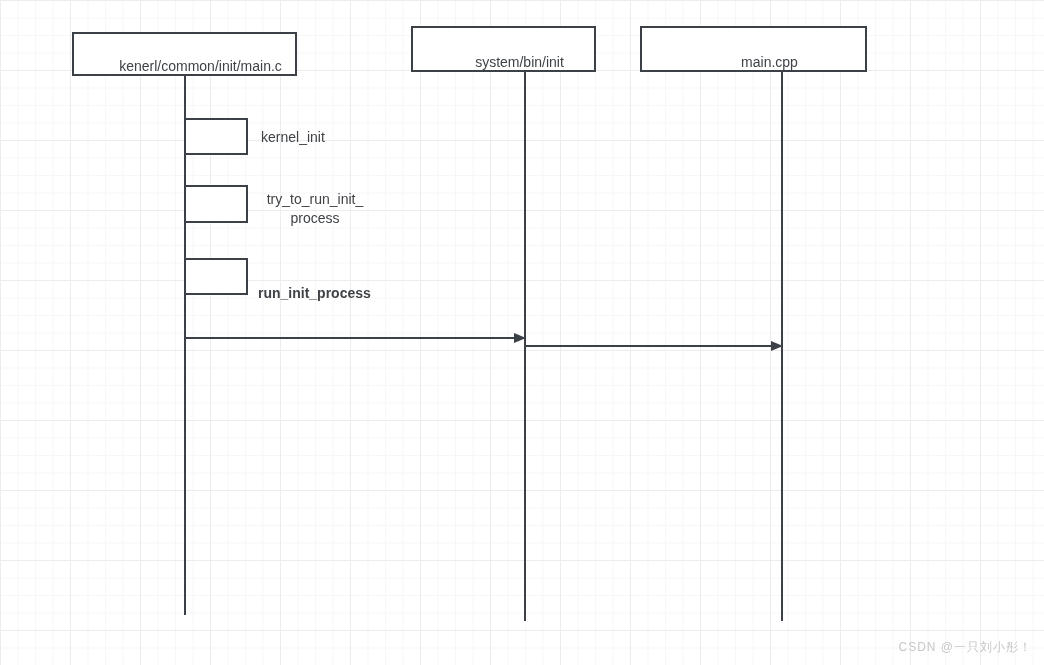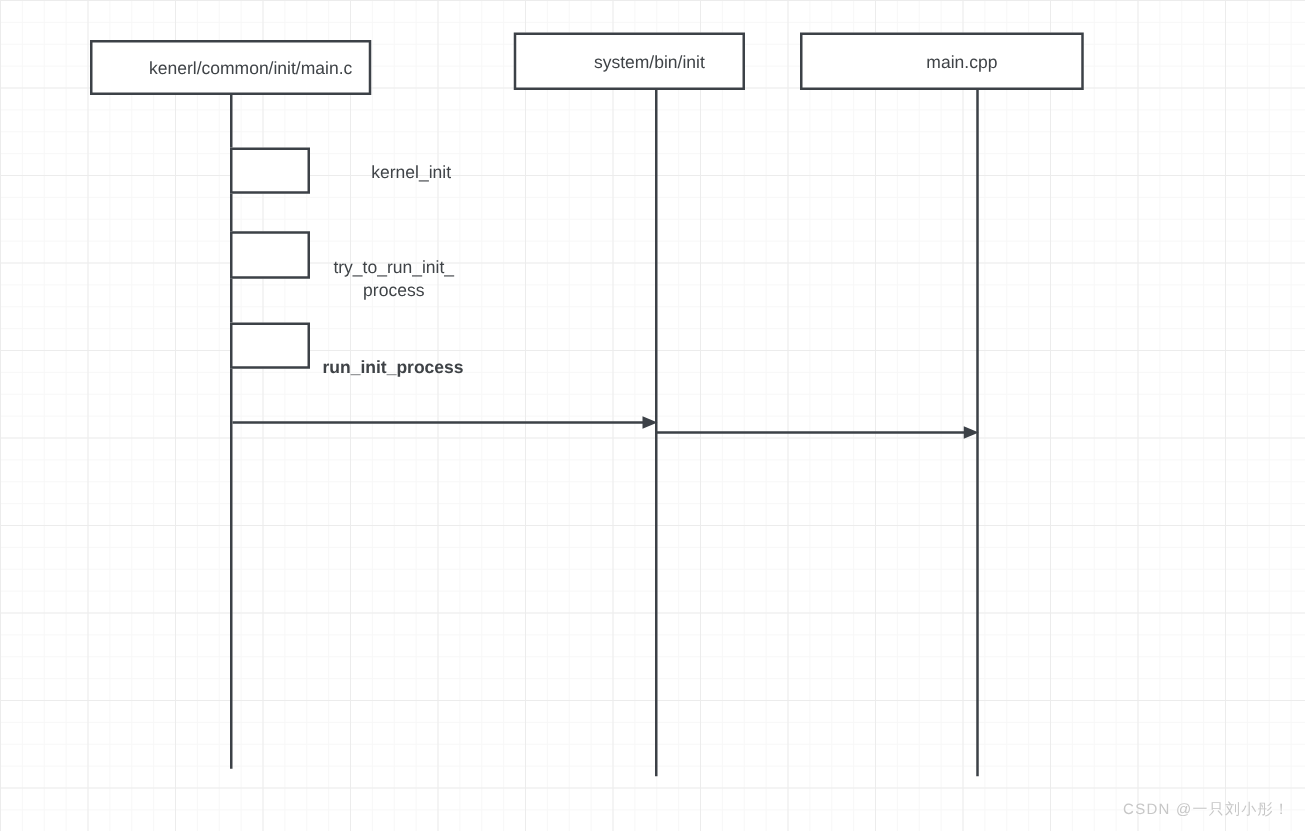--- a/index.html
+++ b/index.html
@@ -19,21 +19,21 @@
     color: var(--text, #3f4347);
   }
 
   
   .head {
     position: absolute;
     box-sizing: border-box;
     border: 2px solid var(--stroke, #3c4147);
     background: #ffffff;
     display: flex;
-    align-items: center;
+    align-items: flex-end;
     justify-content: center;
     font-size: 14px;
     color: var(--text, #3f4347);
     white-space: nowrap;
     padding-left: 32px;
   }
   .head.h1 { left: 72px;  top: 32px; width: 225px; height: 44px; }
   .head.h2 { left: 411px; top: 26px; width: 185px; height: 46px; }
   .head.h3 { left: 640px; top: 26px; width: 227px; height: 46px; }
 
@@ -60,22 +60,22 @@
   .act.a3 { left: 184px; top: 258px; height: 37px; }
 
   
   .step-label {
     position: absolute;
     font-size: 14px;
     line-height: 19px;
     color: var(--text, #3f4347);
     white-space: pre-line;
   }
-  .step-label.s1 { left: 261px; top: 128px; margin-left: 36px; }
-  .step-label.s2 { left: 259px; top: 204px; width: 112px; text-align: center; }
+  .step-label.s1 { left: 261px; top: 128px; }
+  .step-label.s2 { left: 259px; top: 190px; width: 112px; text-align: center; }
   .step-label.s3 { left: 258px; top: 284px; font-weight: bold; }
 
   
   .msg-line {
     position: absolute;
     height: 2px;
     background: var(--stroke, #3c4147);
   }
   .msg-line.m1 { left: 186px; top: 337px; width: 329px; }
   .msg-line.m2 { left: 525px; top: 345px; width: 247px; }

